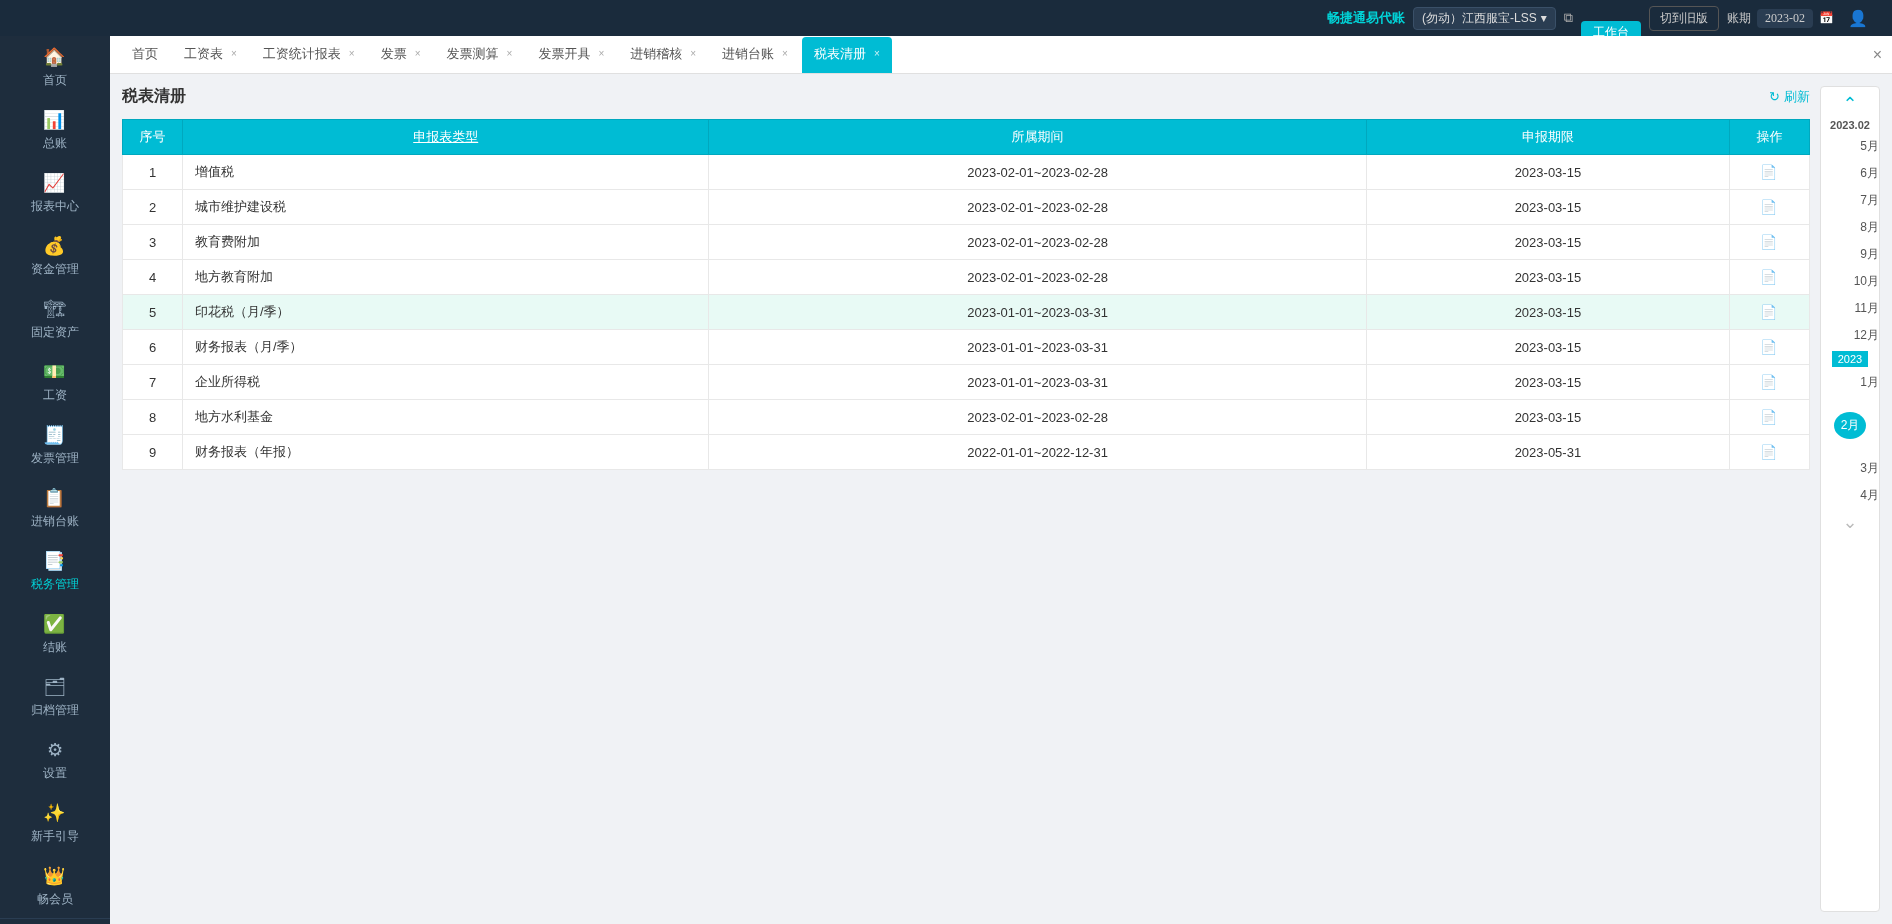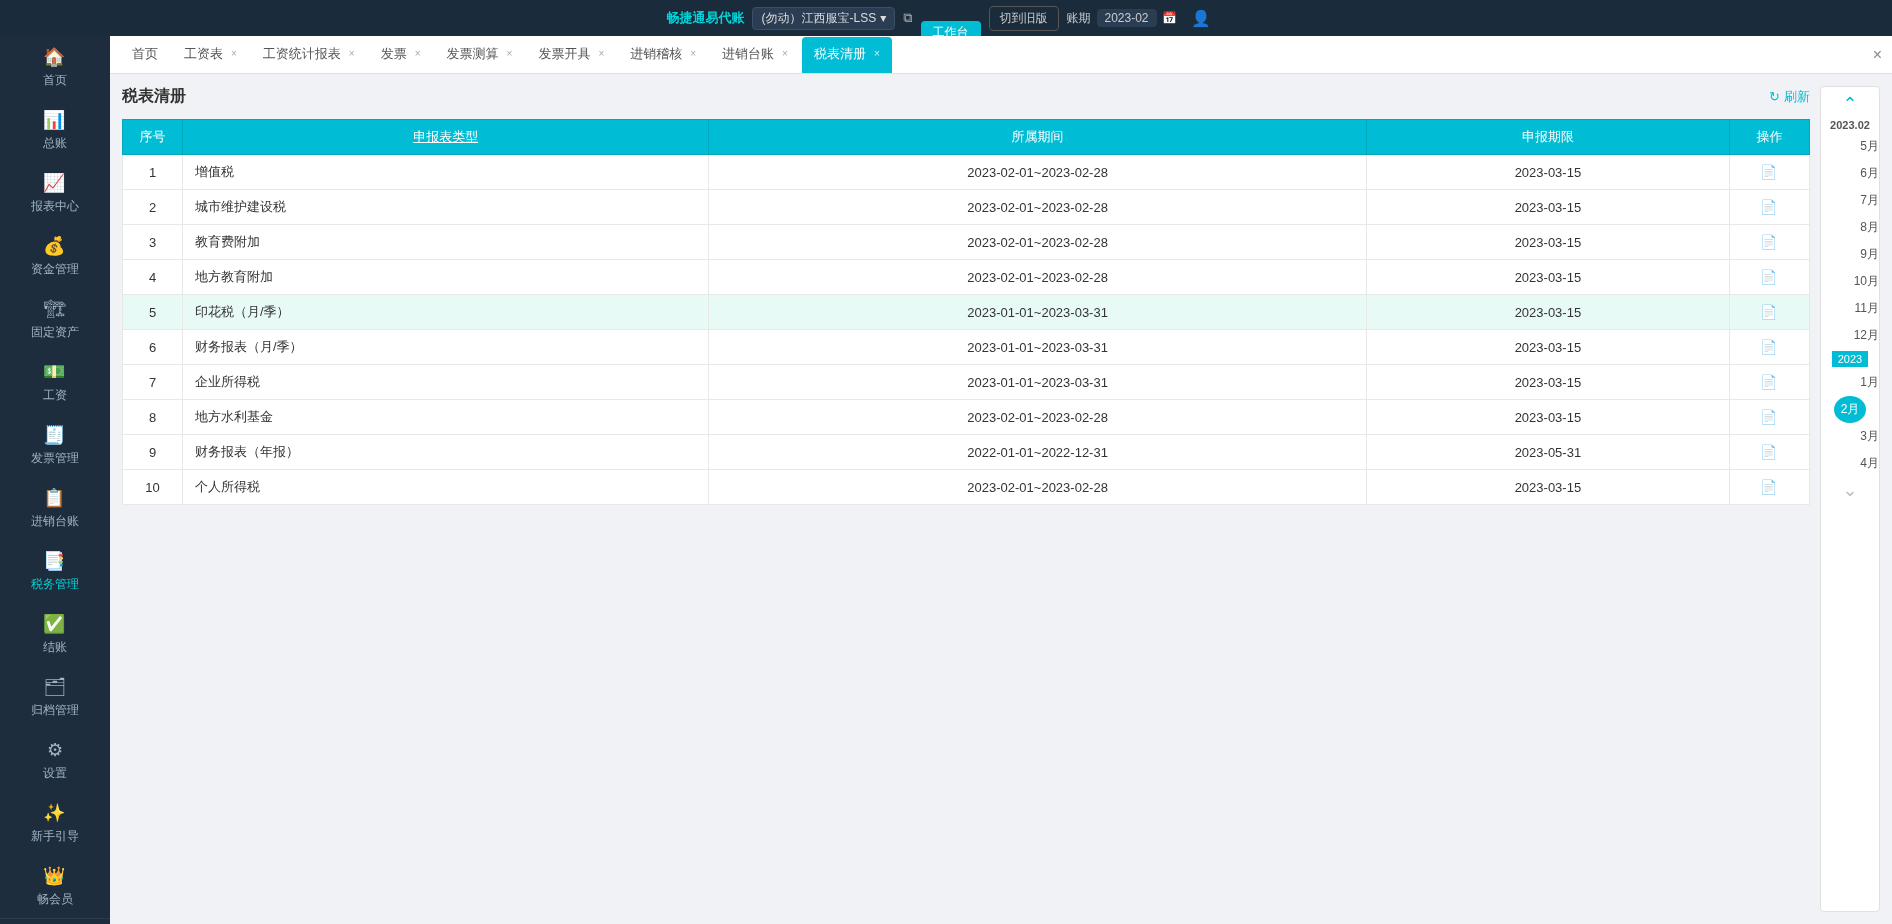--- a/index.html
+++ b/index.html
@@ -6,21 +6,21 @@
     body { font-family: 'Microsoft YaHei', Arial, sans-serif; font-size: 13px; background: #f0f2f5; display: flex; flex-direction: column; height: 924px; overflow: hidden; }
 
     
     .top-header {
       height: 36px;
       background: #1a2b3c;
       display: flex;
       align-items: center;
       padding: 0 10px;
       color: #fff;
-      justify-content: center;
+      justify-content: flex-end;
       flex-shrink: 0;
     }
     .top-header-left { display: flex; align-items: center; gap: 8px; }
     .logo-text { color: #00d4d8; font-size: 13px; font-weight: bold; }
     .company-select {
       background: #2a3d52;
       border: 1px solid #3a5068;
       color: #ddd;
       border-radius: 4px;
       padding: 2px 8px;
@@ -42,21 +42,21 @@
     }
     .header-btn-outline {
       background: transparent;
       color: #ccc;
       border: 1px solid #555;
       border-radius: 4px;
       padding: 3px 10px;
       font-size: 12px;
       cursor: pointer;
     }
-    .period-info { display: flex; align-items: center; gap: 6px; font-size: 12px; color: #ccc; }
+    .period-info { display: flex; align-items: center; gap: 6px; font-size: 12px; color: #ccc; font-family: Liberation Serif, serif; }
     .top-header-right { display: flex; align-items: center; gap: 28px; font-size: 12px; color: #ccc; flex-direction: column; }
 
     
     .main-layout { display: flex; flex: 1; overflow: hidden; }
 
     
     .sidebar {
       width: 110px;
       background: #1e2d3d;
       display: flex;
@@ -434,46 +434,39 @@
                   <td>2023-03-15</td>
                   <td><span class="action-icon">📄</span></td>
                 </tr>
                 <tr>
                   <td>9</td>
                   <td class="name-col">财务报表（年报）</td>
                   <td>2022-01-01~2022-12-31</td>
                   <td>2023-05-31</td>
                   <td><span class="action-icon">📄</span></td>
                 </tr>
-                <tr>
-                  <td>10</td>
-                  <td class="name-col">个人所得税</td>
-                  <td>2023-02-01~2023-02-28</td>
-                  <td>2023-03-15</td>
-                  <td><span class="action-icon">📄</span></td>
-                </tr>
               </tbody>
           </table>
         </div>
       </div>
 
       <div class="year-month-panel">
         <div class="nav-up">⌃</div>
         <div style="font-size:11px;color:#555;font-weight:bold;padding:2px 0;">2023.02</div>
         <div class="month-item">5月</div>
         <div class="month-item">6月</div>
         <div class="month-item">7月</div>
         <div class="month-item">8月</div>
         <div class="month-item">9月</div>
         <div class="month-item">10月</div>
         <div class="month-item">11月</div>
         <div class="month-item">12月</div>
         <div class="year-badge">2023</div>
         <div class="month-item">1月</div>
-        <div class="month-item active-month" style="background:#00bcd4;color:#fff;border-radius:50%;width:32px;margin:0 auto;display:block;text-align:center;">2月</div>
+        <div class="month-item active-month" style="background:#00bcd4;color:#fff;border-radius:50%;width:32px;margin:16px auto;display:block;text-align:center;">2月</div>
         <div class="month-item">3月</div>
         <div class="month-item">4月</div>
         <div class="nav-down" style="color:#bbb;font-size:18px;cursor:pointer;">⌄</div>
       </div>
 
     </div>
   </div>
 </div>
 
 </body></html>

